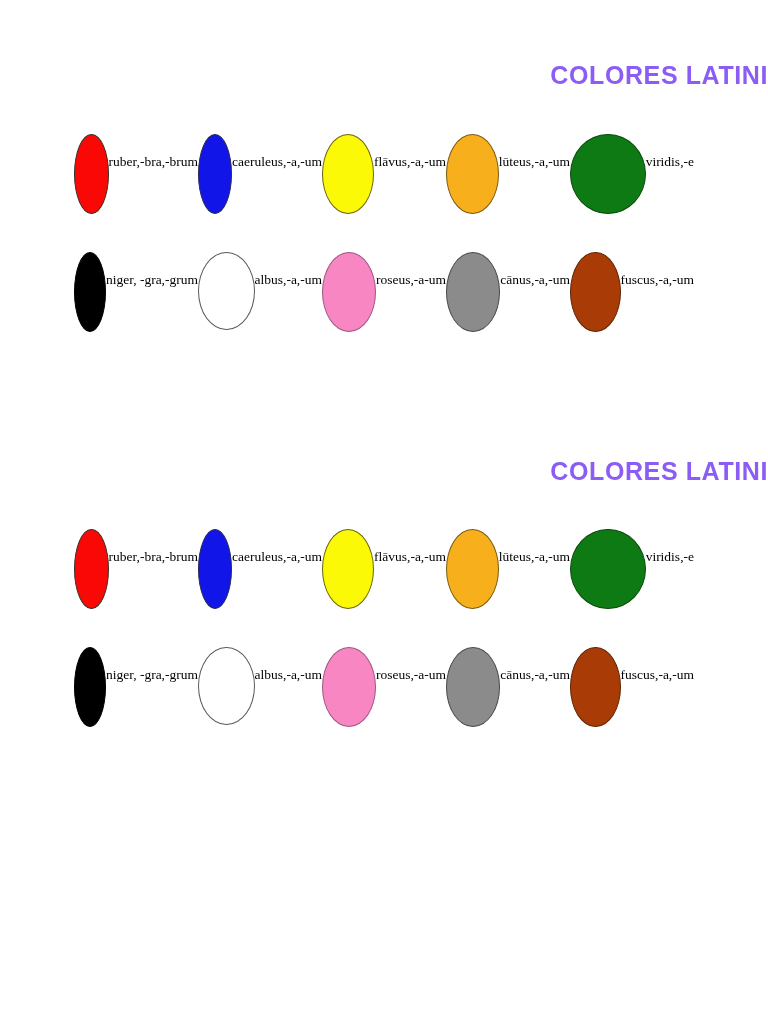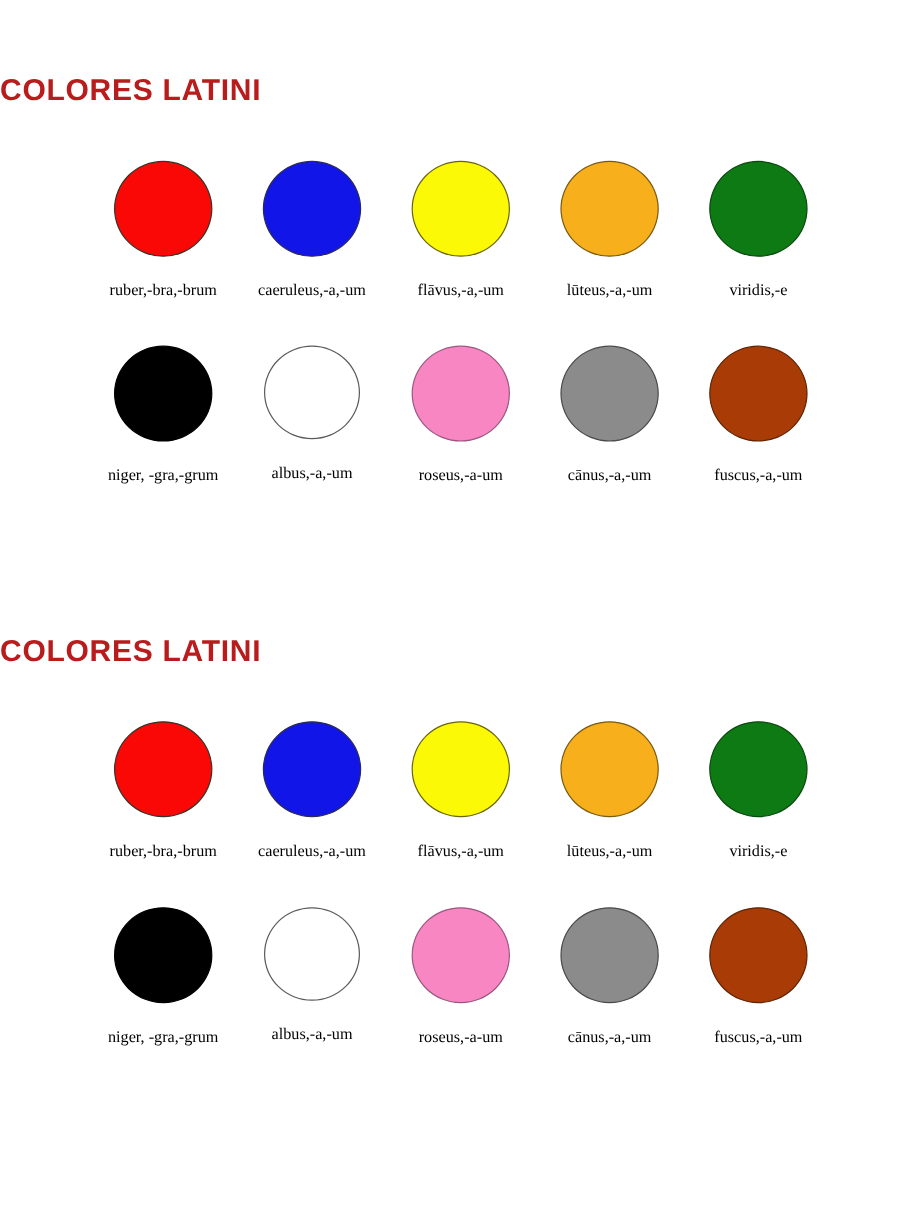--- a/index.html
+++ b/index.html
@@ -29,41 +29,40 @@
     width: 100%;
   }
   .section--first { padding-top: 62px; }
   .section--second { padding-top: 62px; }
 
   .section-title {
     font-family: "Liberation Sans", "DejaVu Sans", sans-serif;
     font-weight: bold;
     font-size: 25px;
     letter-spacing: 0.6px;
-    text-align: left;
-    color: #b91c1c;
+    text-align: right;
+    color: #8b5cf6;
     margin: 0 0 44px 0;
     line-height: 1.1;
   }
 
   .color-row {
     display: flex;
     justify-content: center;
     align-items: flex-start;
     gap: 0;
     width: 620px;
     margin: 0 auto;
   }
   .color-row + .color-row { margin-top: 38px; }
 
   .color-cell {
     width: 124px;
     display: flex;
-    flex-direction: column;
-    align-items: center;
+    flex-direction: row;
   }
 
   .swatch {
     width: 82px;
     height: 80px;
     border-radius: 50%;
     box-sizing: border-box;
     border: 1px solid #3a3127;
     display: block;
   }

